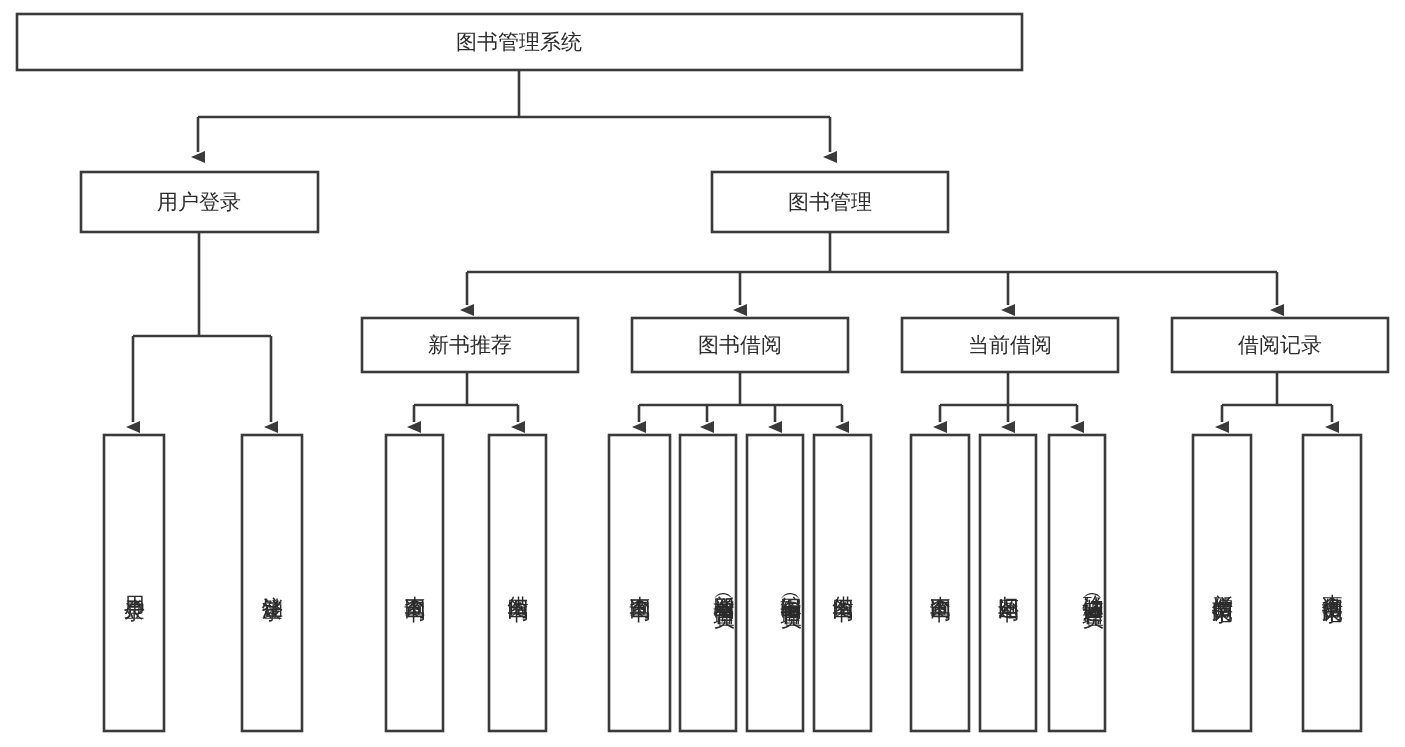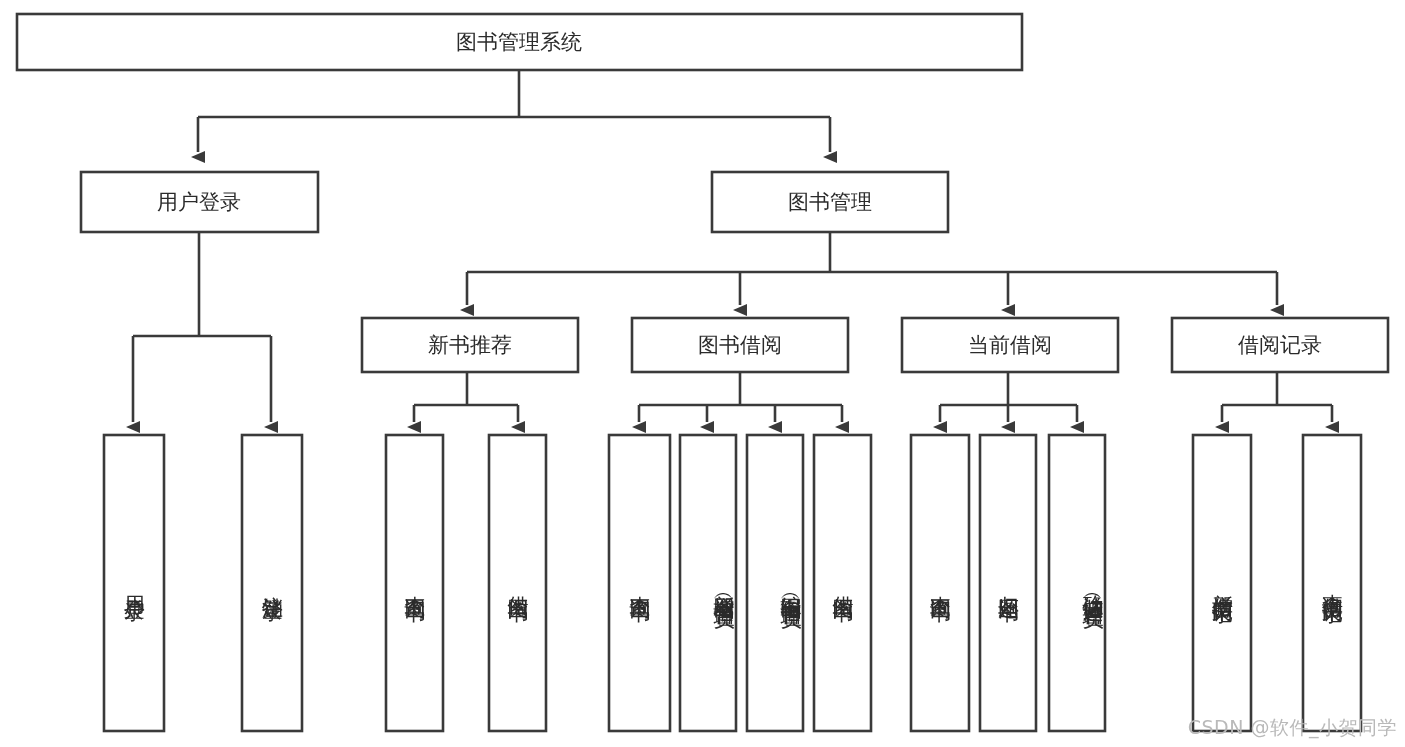--- a/index.html
+++ b/index.html
@@ -209,14 +209,13 @@
   <div class="node-label-v" style="left:747px; top:435px; width:56px; height:296px; align-items:flex-start; padding-top:8px; box-sizing:border-box;">编辑图书（管理员）</div>
   <div class="node-label-v" style="left:814px; top:435px; width:57px; height:296px;">借阅图书</div>
 
   <div class="node-label-v" style="left:911px; top:435px; width:58px; height:296px;">查询图书</div>
   <div class="node-label-v" style="left:980px; top:435px; width:56px; height:296px;">归还图书</div>
   <div class="node-label-v" style="left:1049px; top:435px; width:56px; height:296px; align-items:flex-start; padding-top:8px; box-sizing:border-box;">确认归还（管理员）</div>
 
   <div class="node-label-v" style="left:1193px; top:435px; width:58px; height:296px;">新增借阅记录</div>
   <div class="node-label-v" style="left:1303px; top:435px; width:58px; height:296px;">查询借阅记录</div>
 
-  <div class="watermark">CSDN @软件_小贺同学</div>
 </div>
 
 </body></html>

